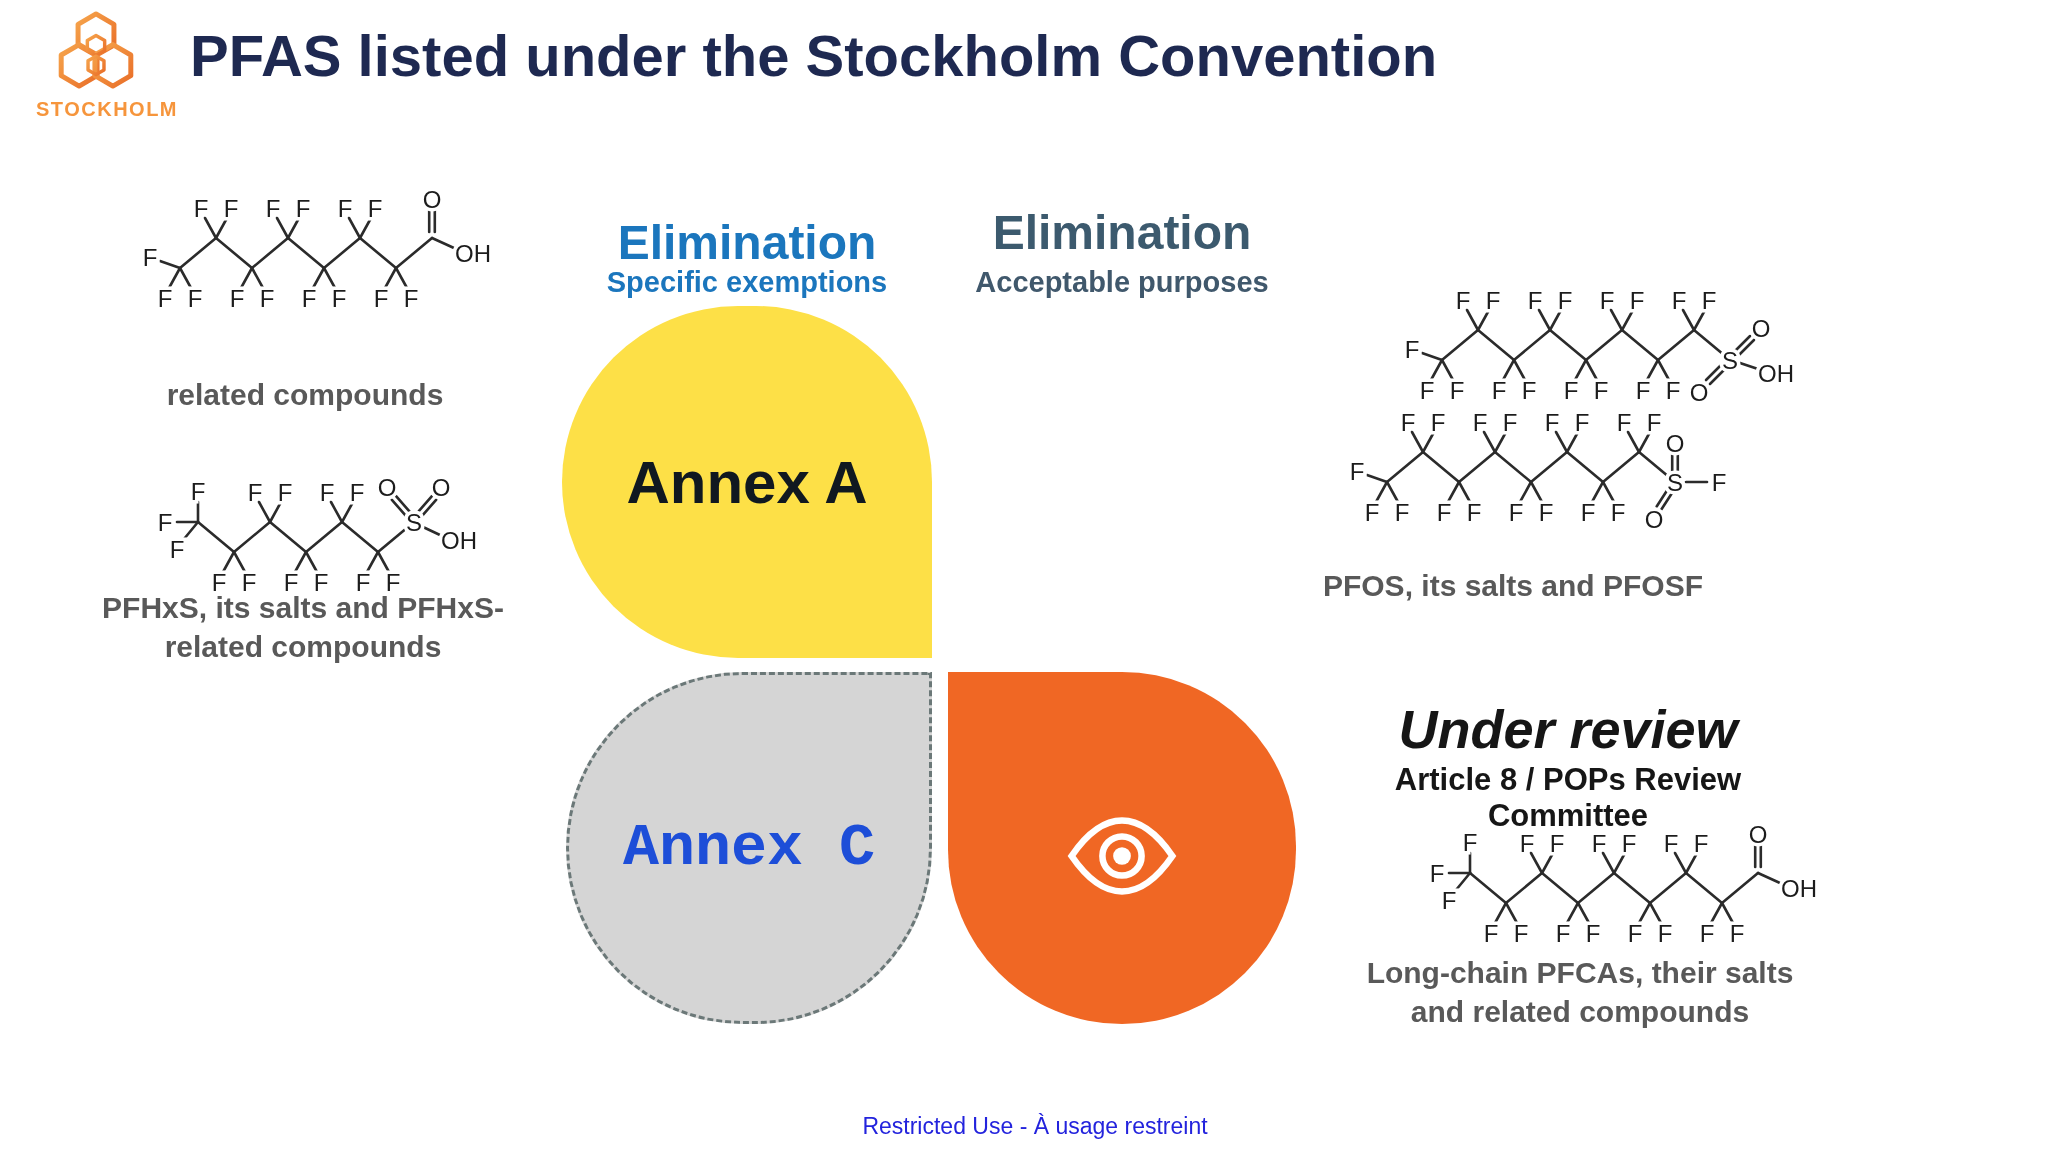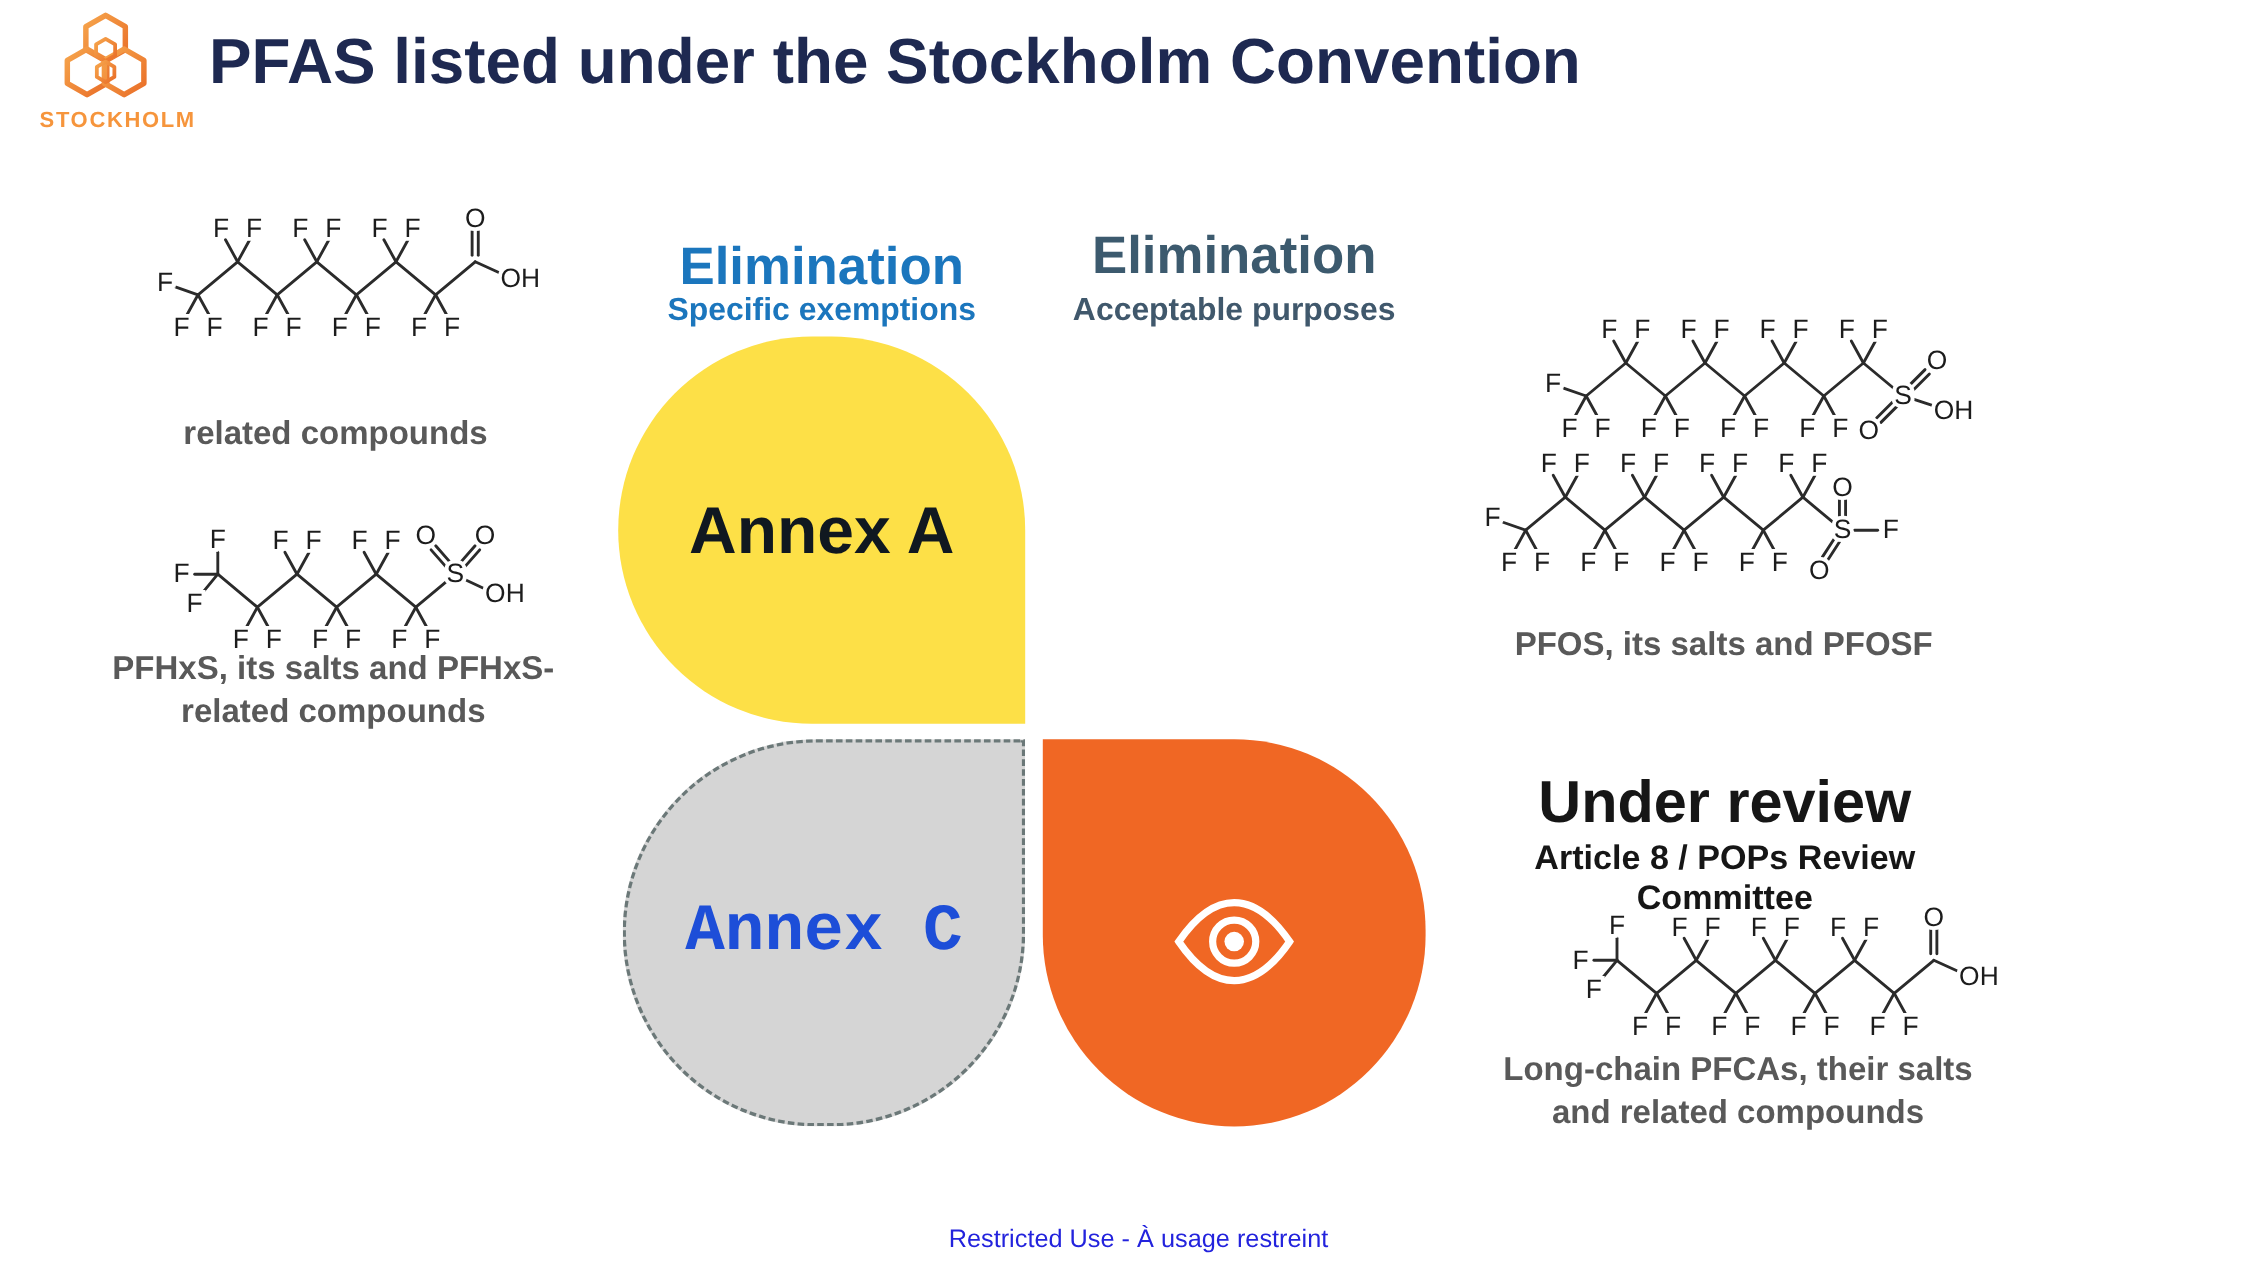--- a/index.html
+++ b/index.html
@@ -12,21 +12,21 @@
   .col-head{width:420px;text-align:center;font-weight:700;}
   .head-main{font-size:48px;}
   .head-sub{font-size:29px;}
   .elim{color:#1b76bd;}
   .restr-main{color:#3c5a6e;}
   .restr-sub{color:#40586c;}
   .petal{position:absolute;}
   .petal-label{position:absolute;inset:0;display:flex;align-items:center;justify-content:center;
                font-size:60px;font-weight:700;}
   .cap{position:absolute;text-align:center;font-weight:700;font-size:30px;color:#595959;line-height:39px;}
-  .under-title{position:absolute;text-align:center;font-weight:700;font-size:54px;color:#161616;}
+  .under-title{position:absolute;text-align:center;font-weight:700;font-size:54px;color:#161616;font-style:italic;}
   .under-sub{position:absolute;text-align:center;font-weight:700;font-size:31px;color:#161616;}
   .unint{position:absolute;text-align:center;font-weight:700;font-style:italic;font-size:46px;color:#d2d2d2;}
   .footer{position:absolute;left:0;right:0;top:1113px;text-align:center;font-size:23px;color:#2323dd;transform:translateX(11px);}
   svg text{font-family:"Liberation Sans",sans-serif;}
 </style>
 </head>
 <body>
 
 <div id="stage">
 
@@ -319,21 +319,21 @@
   <div class="cap" style="left:85px;top:336px;width:440px;">
     <br>
     <span>related compounds</span>
   </div>
 
   <div class="cap" style="left:83px;top:588px;width:440px;">
     <span>PFHxS, its salts and PFHxS-</span><br>
     <span>related compounds</span>
   </div>
 
-  <div class="cap" style="left:1347px;top:566px;width:440px;">PFOS, its salts and PFOSF</div>
+  <div class="cap" style="left:1293px;top:566px;width:440px;">PFOS, its salts and PFOSF</div>
 
   <div class="under-title" style="left:1348px;top:698px;width:440px;">Under review</div>
   <div class="under-sub" style="left:1348px;top:762px;width:440px;">Article 8 / POPs Review Committee</div>
 
   <div class="cap" style="left:1360px;top:953px;width:440px;">
     <span>Long-chain PFCAs, their salts</span><br>
     <span>and related compounds</span>
   </div>
 
 

